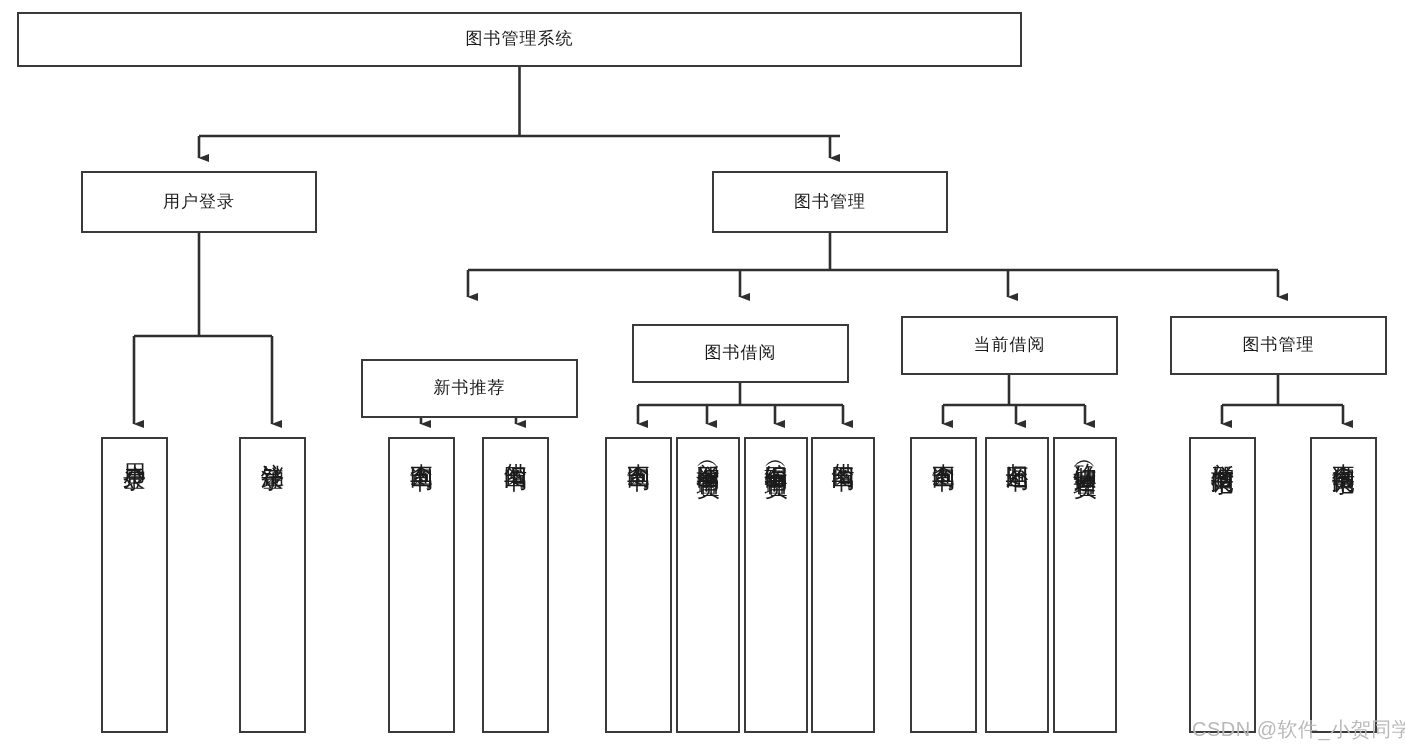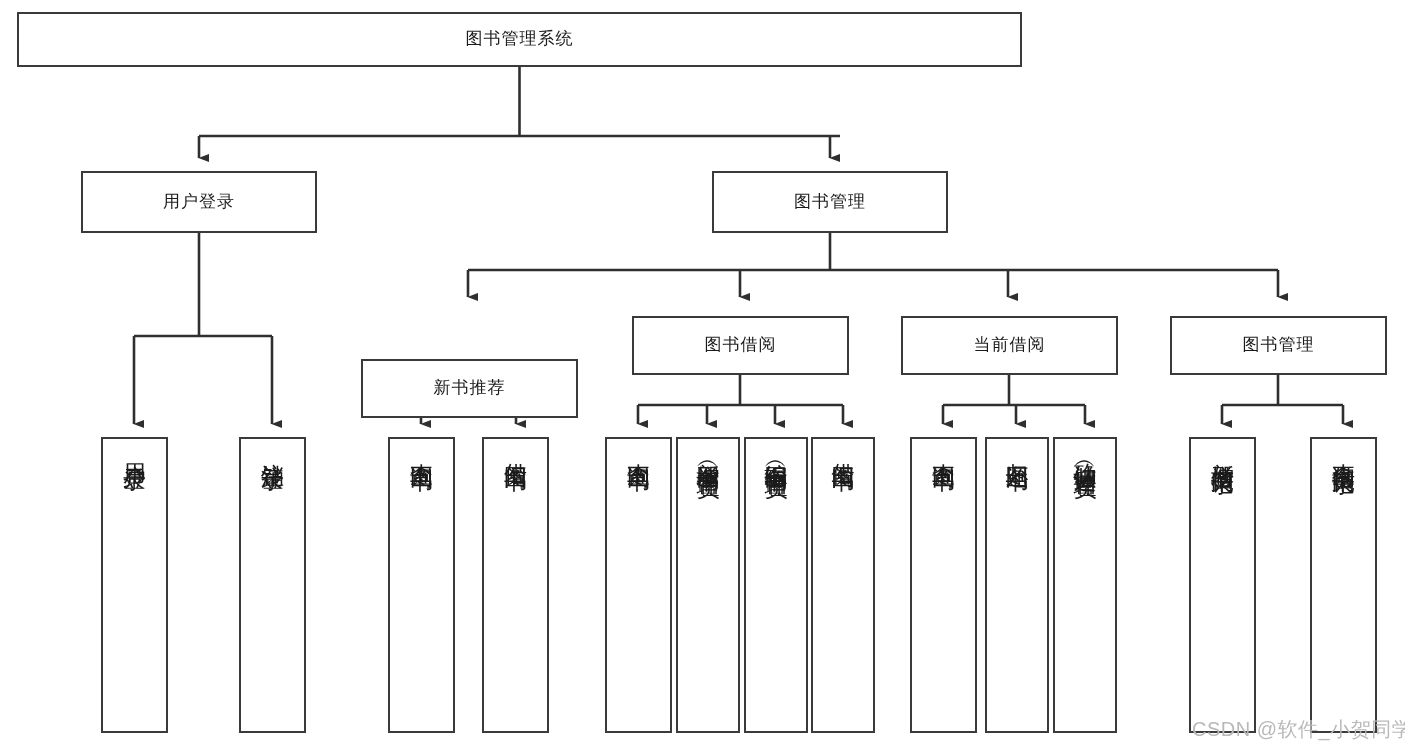--- a/index.html
+++ b/index.html
@@ -124,21 +124,21 @@
   <div class="node h" id="n-l2-0" style="left: 81px; top: 171px; width: 236px; height: 62px;">
     <span>用户登录</span>
   </div>
   <div class="node h" id="n-l2-1" style="left: 712px; top: 171px; width: 236px; height: 62px;">
     <span>图书管理</span>
   </div>
 
   <div class="node h" id="n-l3-0" style="left: 361px; top: 316px; width: 217px; height: 59px; margin-top: 43px;">
     <span>新书推荐</span>
   </div>
-  <div class="node h" id="n-l3-1" style="left: 632px; top: 316px; width: 217px; height: 59px;">
+  <div class="node h" id="n-l3-1" style="left: 632px; top: 324px; width: 217px; height: 59px;">
     <span>图书借阅</span>
   </div>
   <div class="node h" id="n-l3-2" style="left: 901px; top: 316px; width: 217px; height: 59px; align-items: center;">
     <span>当前借阅</span>
   </div>
   <div class="node h" id="n-l3-3" style="left: 1170px; top: 316px; width: 217px; height: 59px;">
     <span>图书管理</span>
   </div>
 
   <div class="node v" id="n-lf-0" style="left: 101px; top: 437px; width: 67px; height: 296px;">

